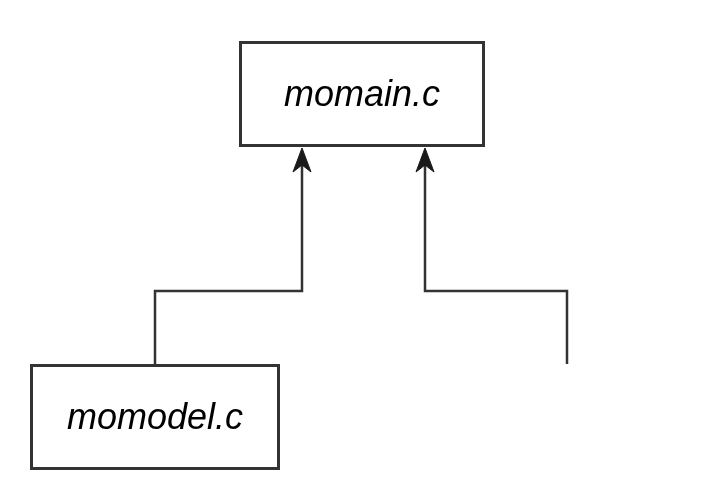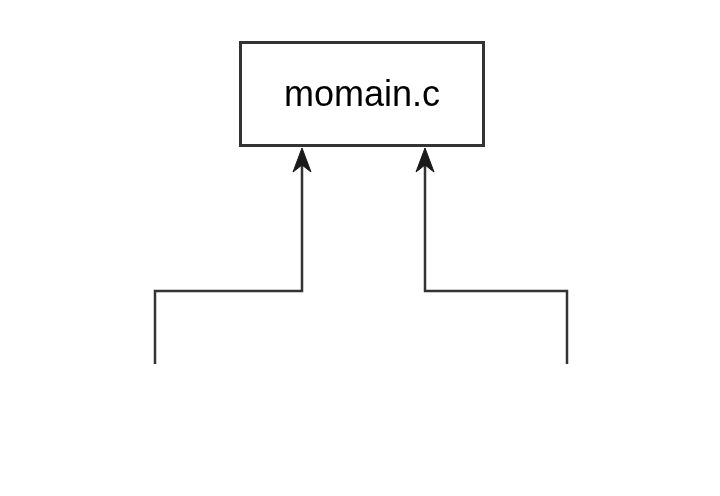--- a/index.html
+++ b/index.html
@@ -35,20 +35,21 @@
     stroke-width: 1;
   }
   .node {
     position: absolute;
     box-sizing: border-box;
     background: #ffffff;
     border: 3px solid #333333;
     display: flex;
     align-items: center;
     justify-content: center;
+    font-style: italic;
   }
   .node-label {
     font-size: 36px;
     line-height: 1;
     color: #000000;
     white-space: nowrap;
     letter-spacing: 0px;
   }
   .node-momain   { left: 239px; top: 41px;  width: 246px; height: 106px; }
   .node-momodelc { left: 30px;  top: 364px; width: 250px; height: 106px; }
@@ -67,15 +68,18 @@
     <g>
       <path class="edge-line" d="M 567 364 L 567 291 L 425 291 L 425 164"></path>
       <path class="edge-arrow" d="M 425 148 L 416 172 L 425 165 L 434 172 Z"></path>
     </g>
   </svg>
 
   <div class="node node-momain">
     <span class="node-label">momain.c</span>
   </div>
 
+  <div class="node node-momodelc">
+    <span class="node-label">momodel.c</span>
+  </div>
 
 
 </div>
 
 </body></html>

